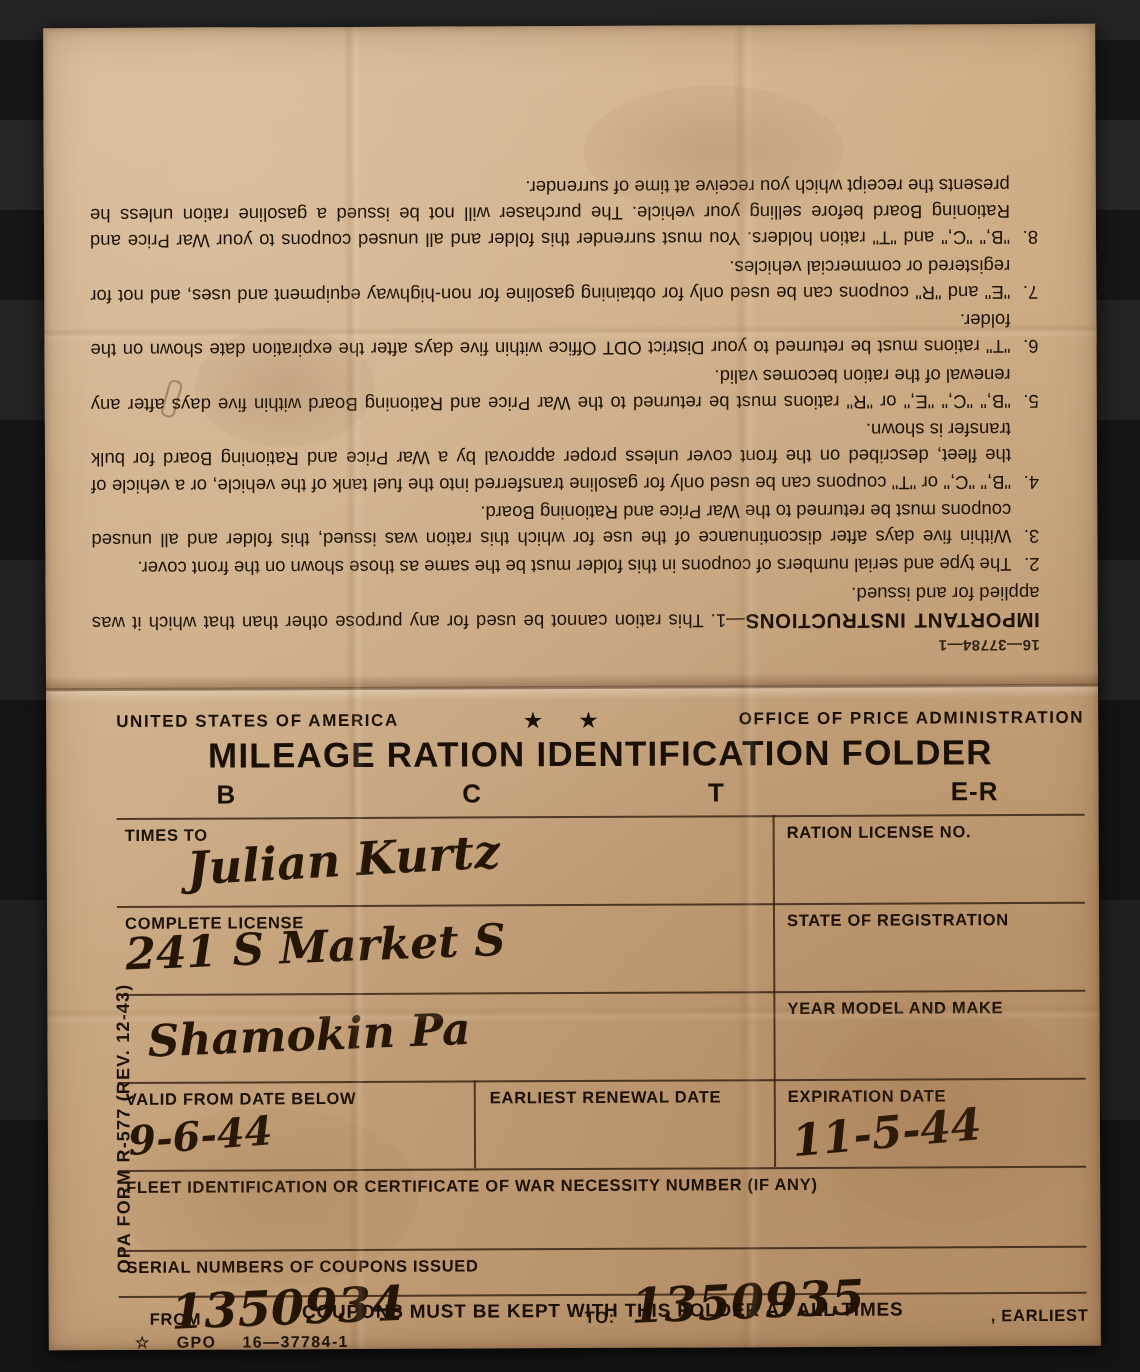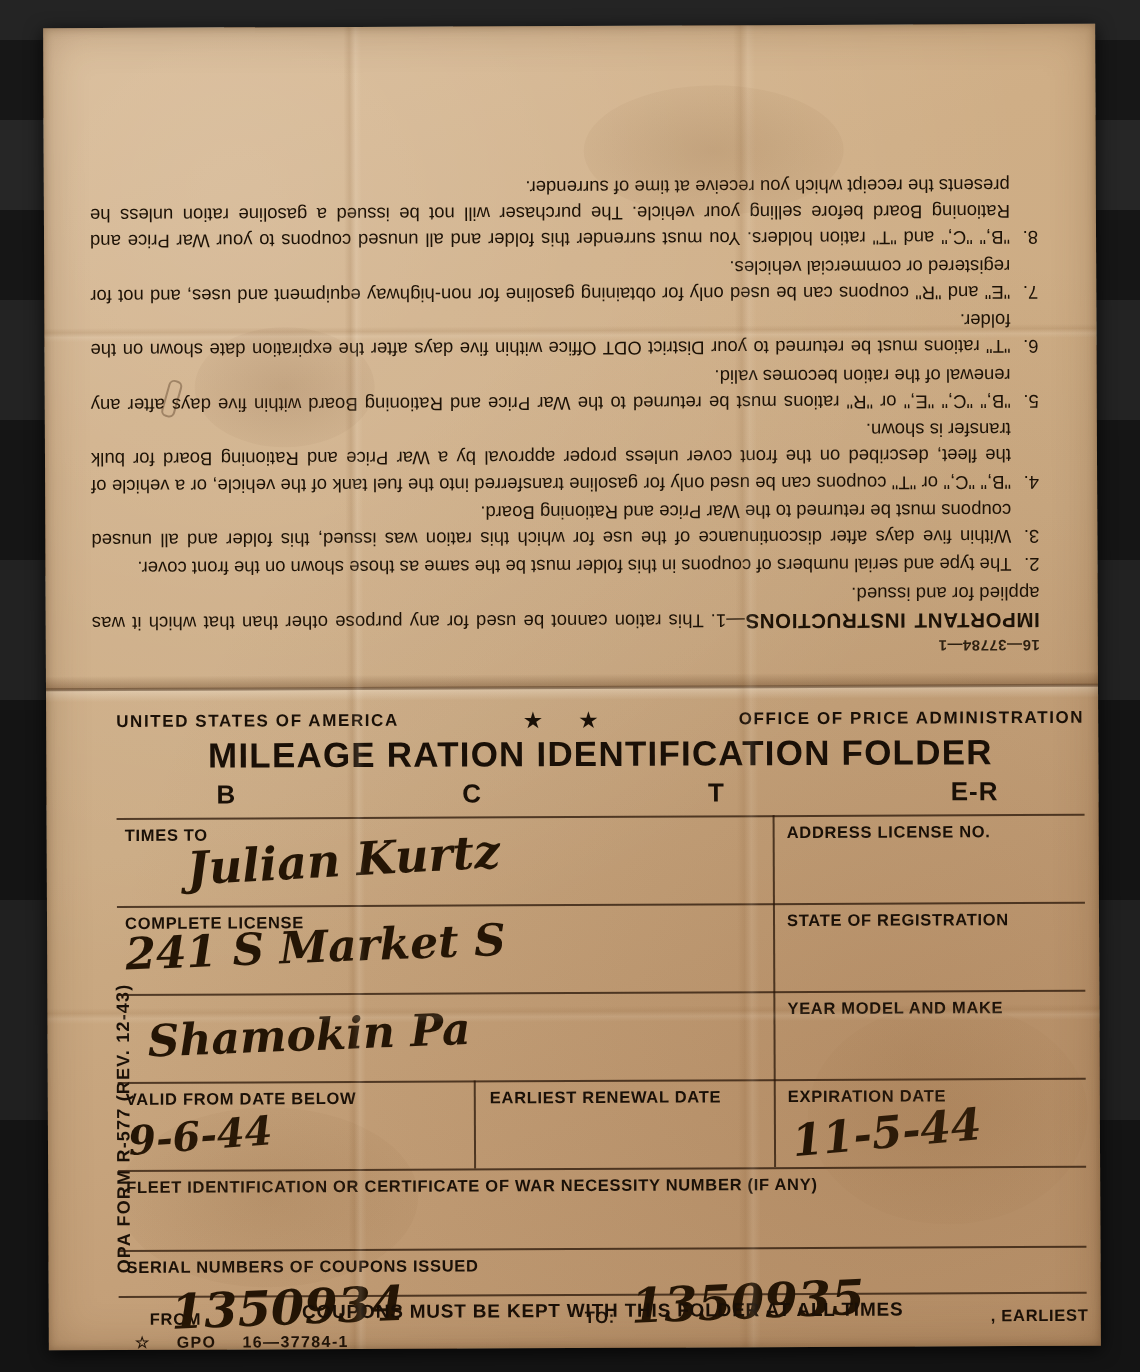--- a/index.html
+++ b/index.html
@@ -353,21 +353,21 @@
         <div class="vrule" style="left:356px; top:264px; height:88px;"></div>
         <div class="vrule" style="left:656px; top:264px; height:88px;"></div>
 
         <div class="cap" style="left:8px; top:8px;">TIMES TO</div>
         <div class="hand" style="left:70px; top:16px; font-size:46px; transform:rotate(-3deg);">Julian Kurtz</div>
 
         <div class="cap" style="left:8px; top:96px;">COMPLETE LICENSE</div>
         <div class="hand" style="left:8px; top:104px; font-size:44px; transform:rotate(-2deg);">241 S Market S</div>
         <div class="hand" style="left:30px; top:192px; font-size:44px; transform:rotate(-2deg);">Shamokin Pa</div>
 
-        <div class="cap" style="left:670px; top:8px;">ADDRESS LICENSE NO.</div>
+        <div class="cap" style="left:670px; top:8px;">RATION LICENSE NO.</div>
         <div class="hand" style="left:700px; top:32px; font-size:34px;"></div>
 
         <div class="cap" style="left:670px; top:96px;text-align:right;">STATE OF REGISTRATION</div>
         <div class="hand" style="left:700px; top:120px; font-size:34px;"></div>
 
         <div class="cap" style="left:670px; top:184px;">YEAR MODEL AND MAKE</div>
         <div class="hand" style="left:700px; top:208px; font-size:34px;"></div>
 
         <div class="cap" style="left:8px; top:272px;">VALID FROM DATE BELOW</div>
         <div class="hand" style="left:10px; top:294px; font-size:40px; transform:rotate(-4deg);">9-6-44</div>

